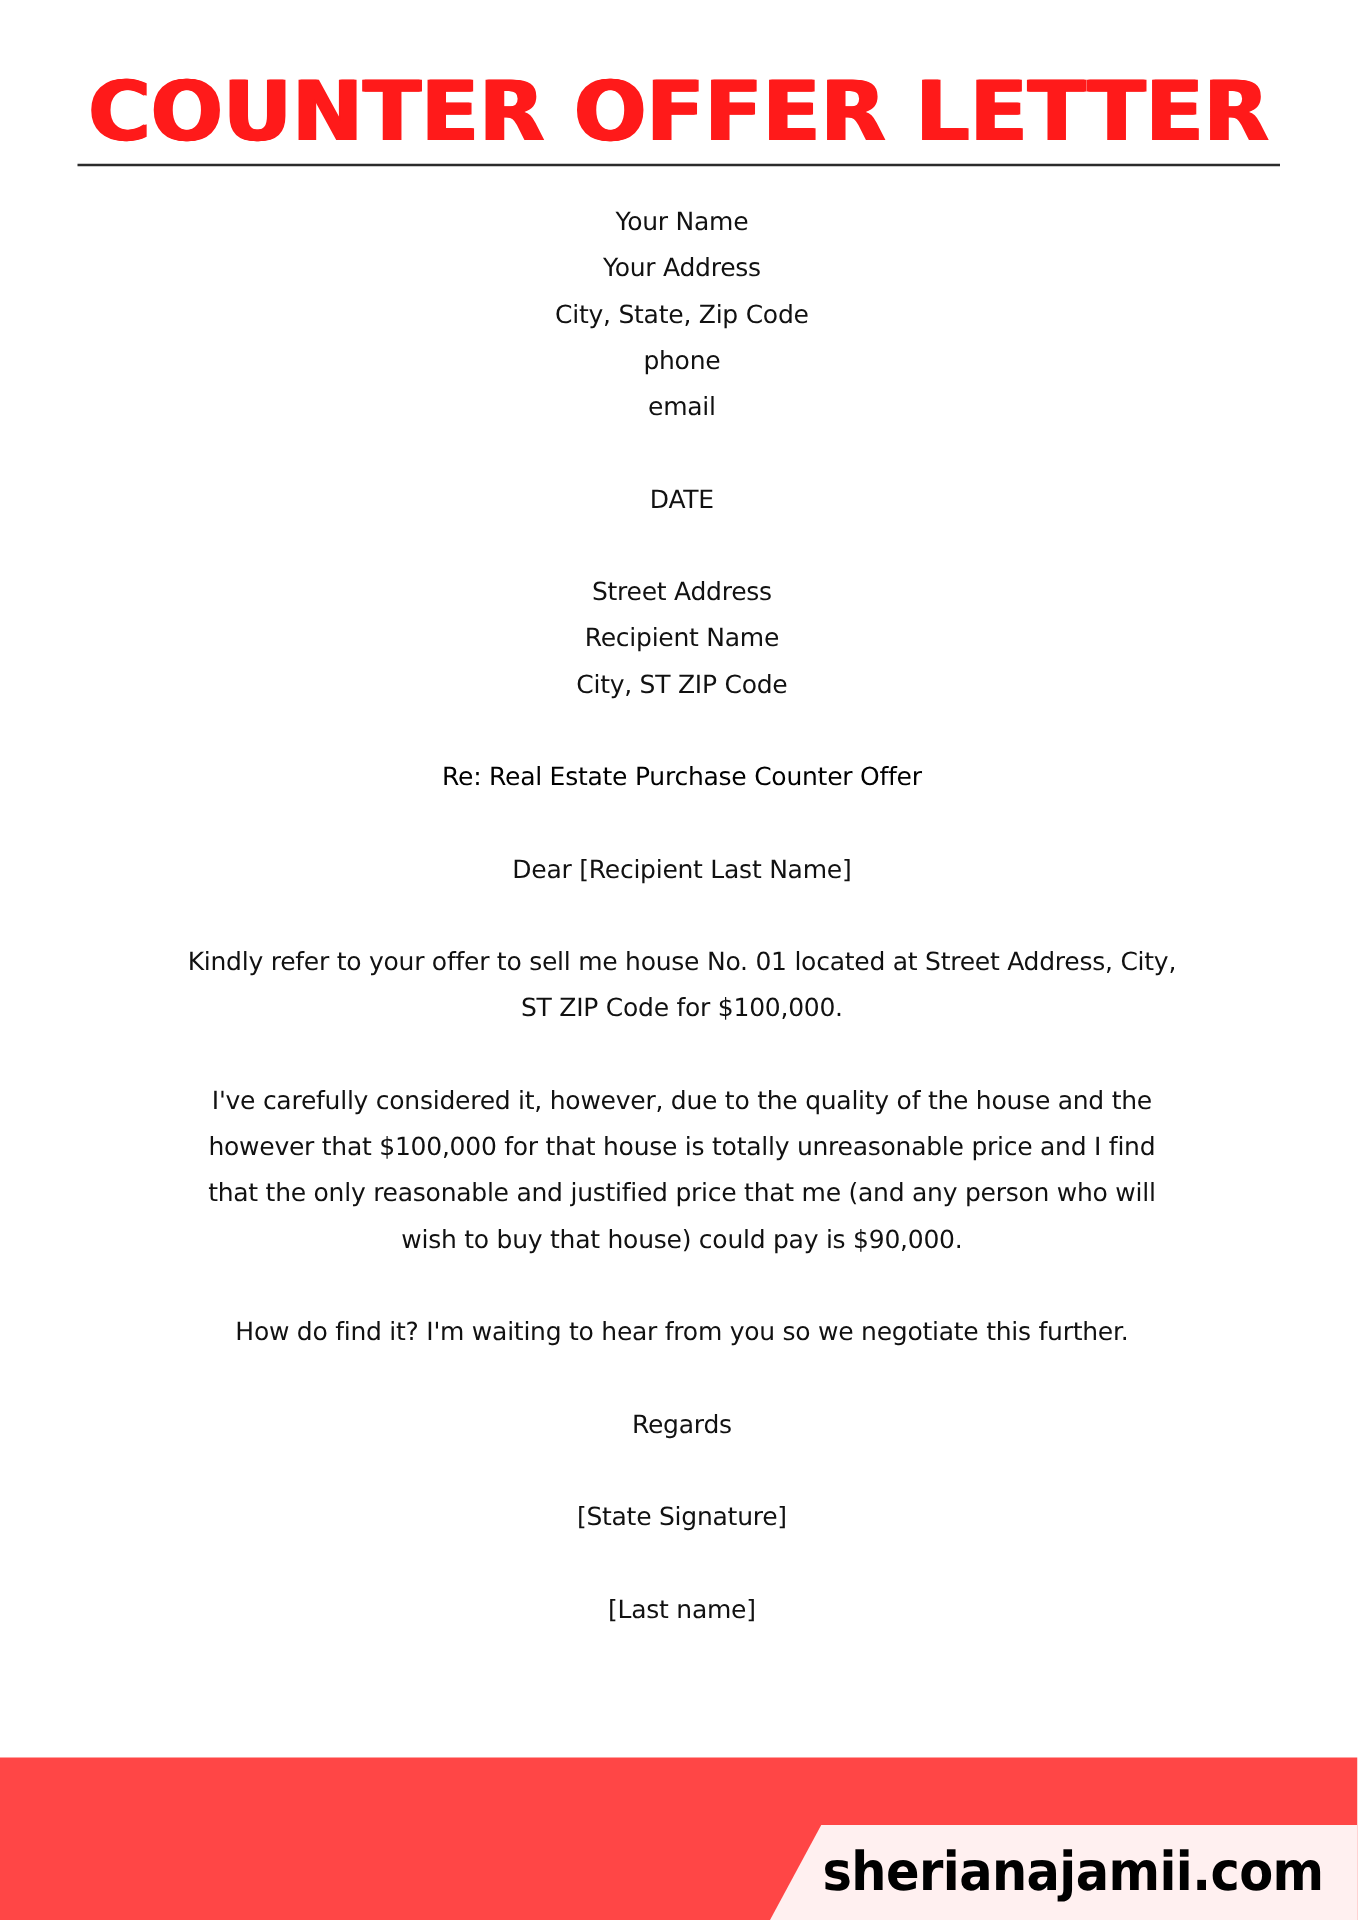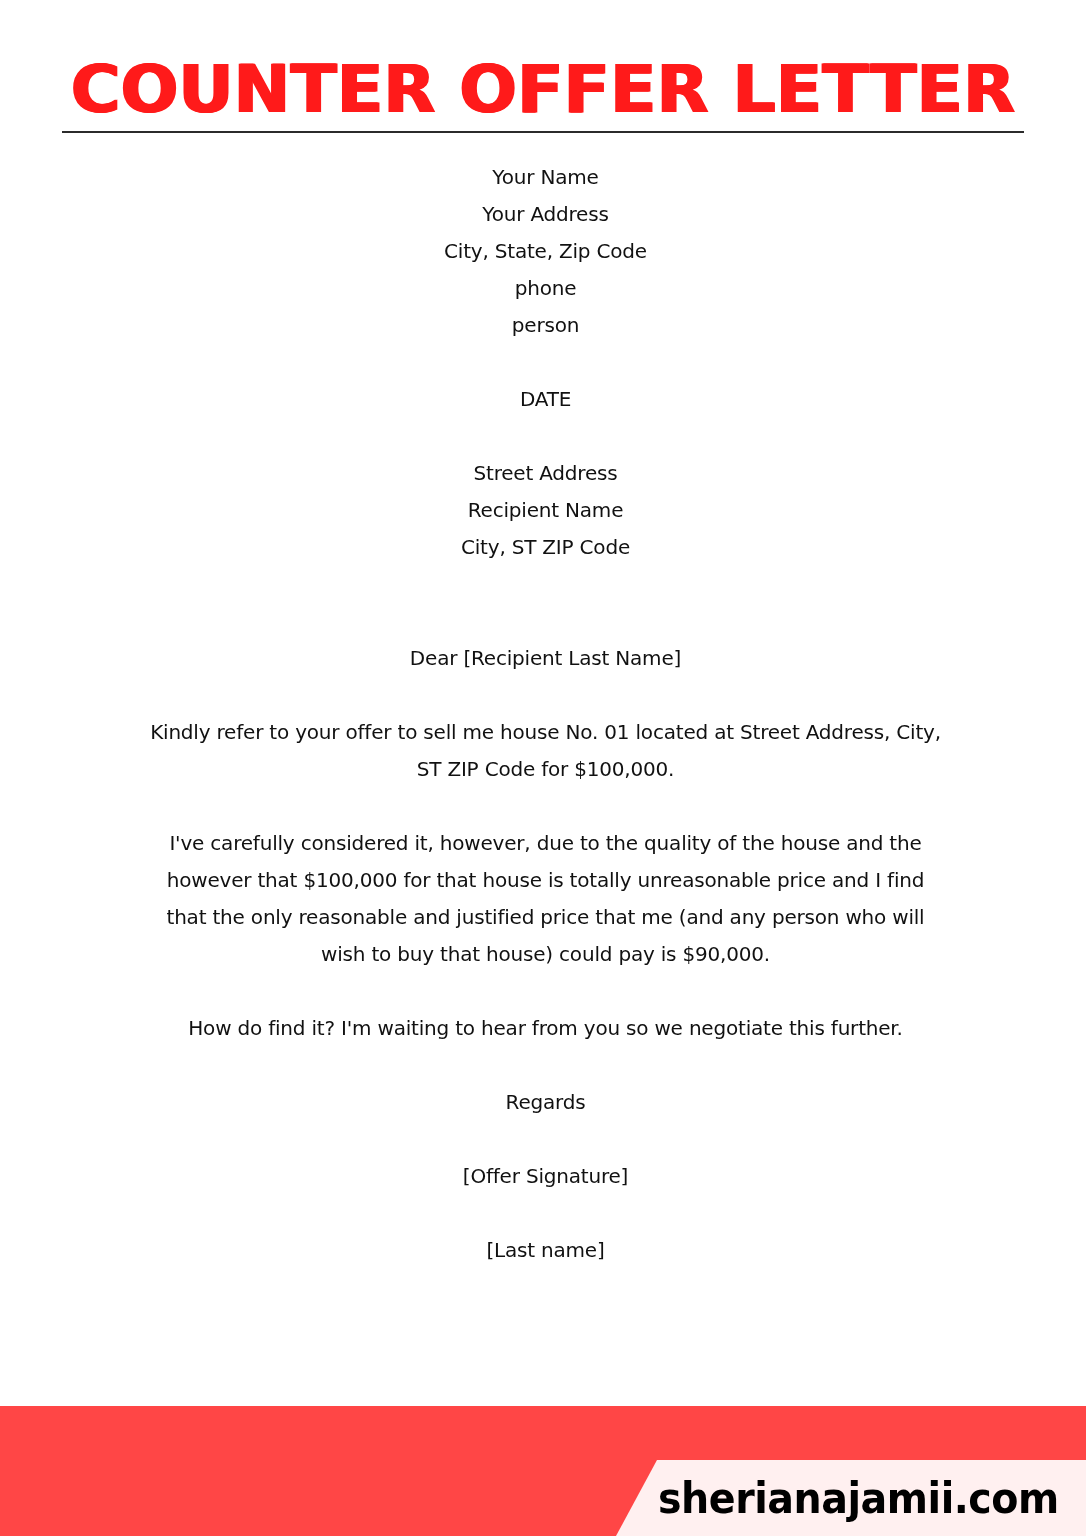--- a/index.html
+++ b/index.html
@@ -54,50 +54,51 @@
 
 <div class="title">COUNTER OFFER LETTER</div>
 <div class="rule"></div>
 
 <div class="letter">
   <div>
     <span class="line">Your Name</span>
     <span class="line">Your Address</span>
     <span class="line">City, State, Zip Code</span>
     <span class="line">phone</span>
-    <span class="line">person</span>
+    <span class="line">email</span>
   </div>
   <span class="gap"></span>
   <span class="line">DATE</span>
   <span class="gap"></span>
   <div>
     <span class="line">Street Address</span>
     <span class="line">Recipient Name</span>
     <span class="line">City, ST ZIP Code</span>
   </div>
   <span class="gap"></span>
+  <span class="line subject">Re: Real Estate Purchase Counter Offer</span>
   <span class="gap"></span>
   <span class="line">Dear [Recipient Last Name]</span>
   <span class="gap"></span>
   <div>
     <span class="line">Kindly refer to your offer to sell me house No. 01 located at Street Address, City,</span>
     <span class="line">ST ZIP Code for $100,000.</span>
   </div>
   <span class="gap"></span>
   <div>
     <span class="line">I've carefully considered it, however, due to the quality of the house and the</span>
     <span class="line">however that $100,000 for that house is totally unreasonable price and I find</span>
     <span class="line">that the only reasonable and justified price that me (and any person who will</span>
     <span class="line">wish to buy that house) could pay is $90,000.</span>
   </div>
   <span class="gap"></span>
   <span class="line">How do find it? I'm waiting to hear from you so we negotiate this further.</span>
   <span class="gap"></span>
   <span class="line">Regards</span>
   <span class="gap"></span>
-  <span class="line">[Offer Signature]</span>
+  <span class="line">[State Signature]</span>
   <span class="gap"></span>
   <span class="line">[Last name]</span>
 </div>
 
 <div class="footer-band"></div>
 <div class="footer-tab"></div>
 <div class="footer-site">sherianajamii.com</div>
 
 </body></html>

